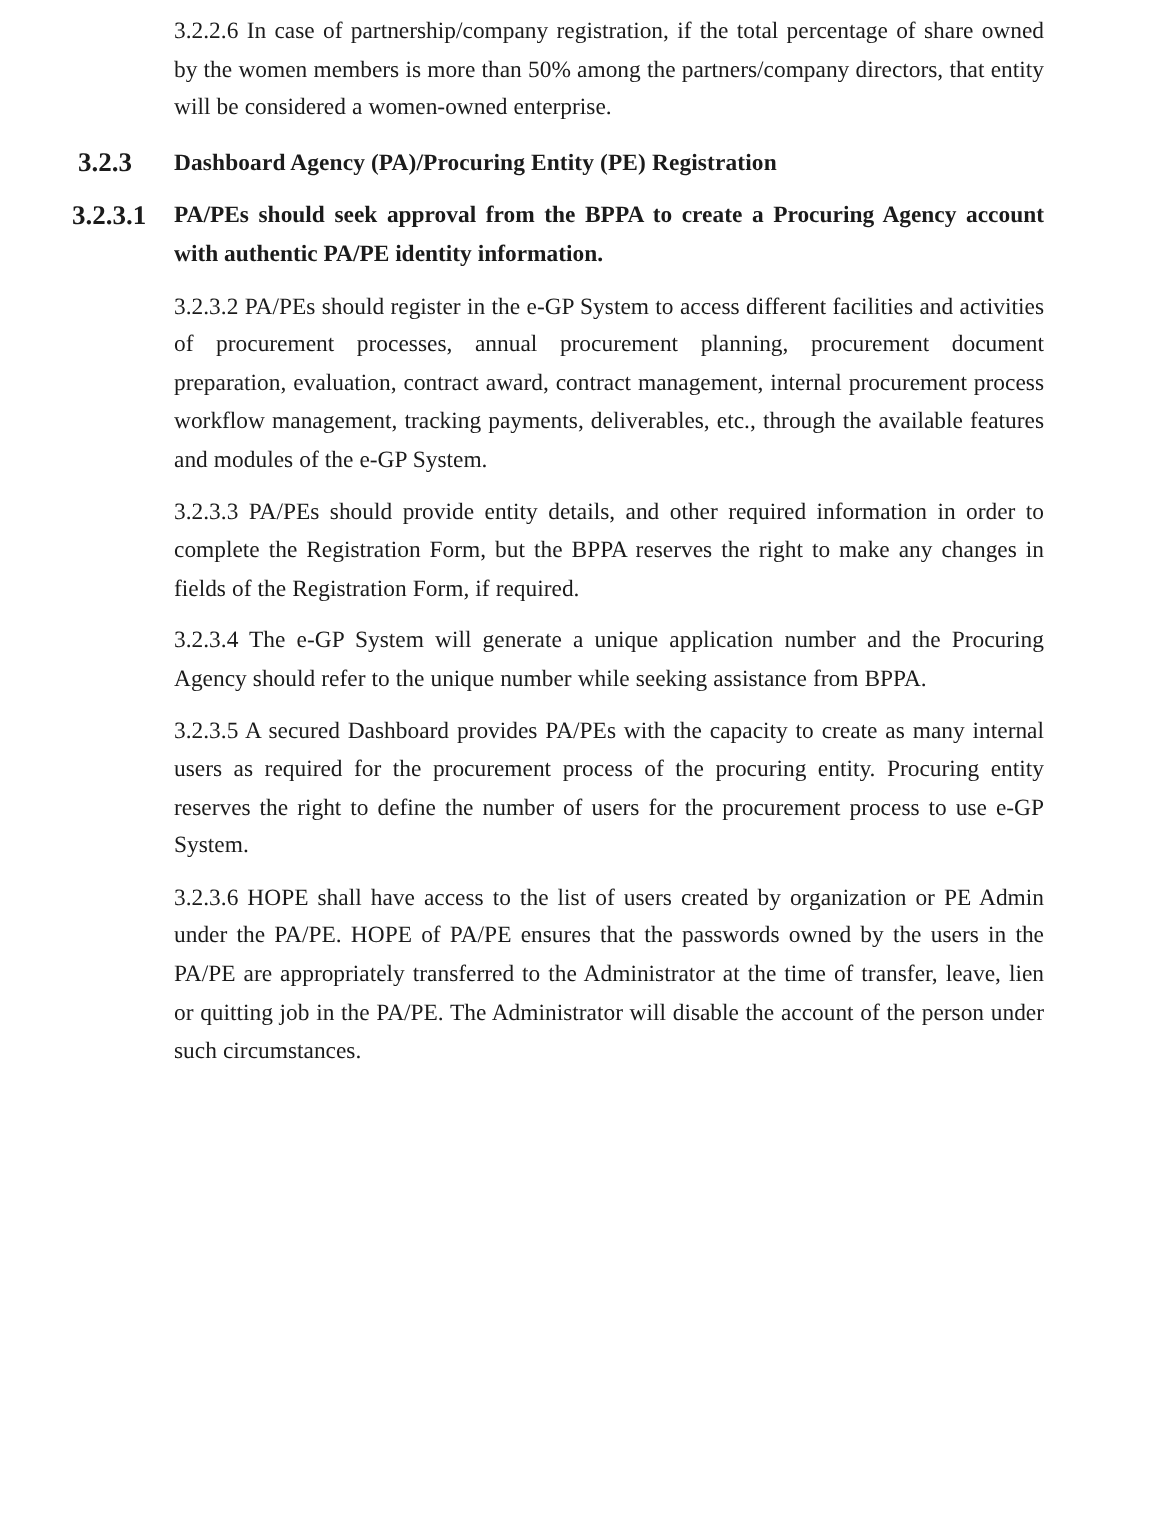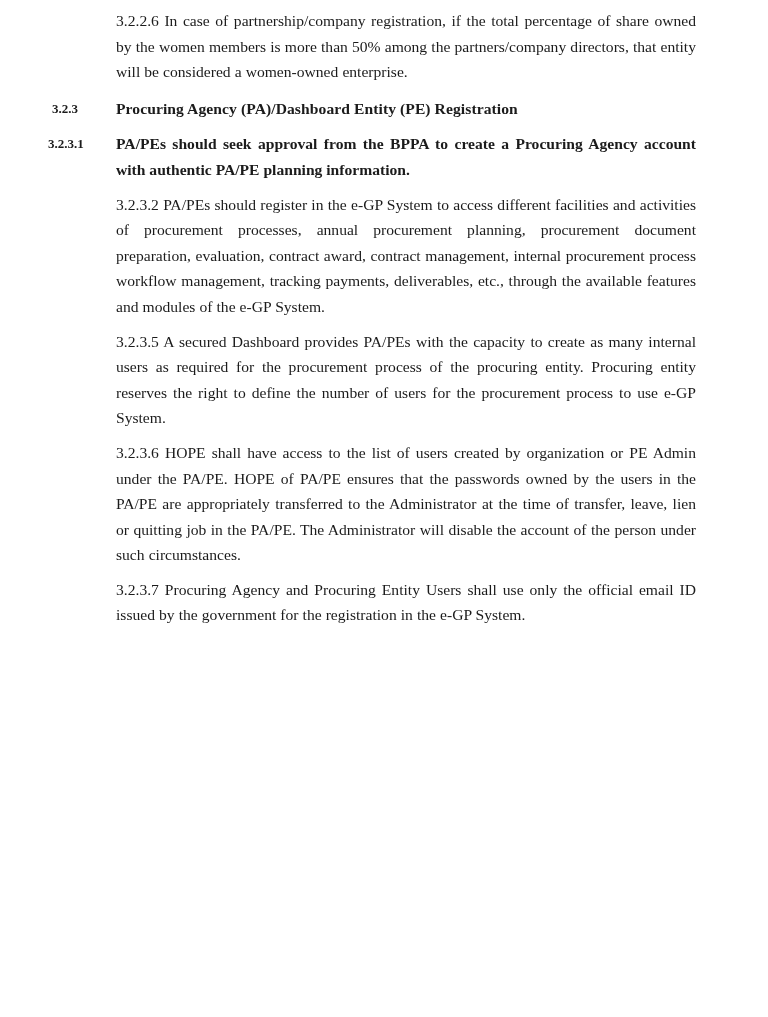--- a/index.html
+++ b/index.html
@@ -49,21 +49,21 @@
     font-size: 15.6px;
     line-height: 25.6px;
     font-weight: bold;
   }
   .hang .gutter {
     position: absolute;
     left: 0;
     top: 0;
     width: 64px;
     text-align: left;
-    font-size: 13px;
+    font-size: 18px;
     line-height: 25.6px;
     white-space: nowrap;
   }
 
   
   .heading {
     font-weight: bold;
     margin-top: 11px;
     margin-bottom: 10px;
     text-align: left;
@@ -81,31 +81,32 @@
 <body>
 
 <div class="page">
 
   <p class="para">3.2.2.6 In case of partnership/company registration, if the total percentage of share owned by the women members is more than 50% among the partners/company directors, that entity will be considered a women-owned enterprise.</p>
 
 
 
   <div class="hang heading">
     <span class="gutter">3.2.3</span>
-    <span class="htext">Procuring Agency (PA)/Dashboard Entity (PE) Registration</span>
+    <span class="htext">Dashboard Agency (PA)/Procuring Entity (PE) Registration</span>
   </div>
 
   <div class="hang">
     <span class="gutter">3.2.3.1</span>
-    <span>PA/PEs should seek approval from the BPPA to create a Procuring Agency account with authentic PA/PE planning information.</span>
+    <span>PA/PEs should seek approval from the BPPA to create a Procuring Agency account with authentic PA/PE identity information.</span>
   </div>
 
   <p class="para">3.2.3.2   PA/PEs should register in the e-GP System to access different facilities and activities of procurement processes, annual procurement planning, procurement document preparation, evaluation, contract award, contract management, internal procurement process workflow management, tracking payments, deliverables, etc., through the available features and modules of the e-GP System.</p>
 
+  <p class="para">3.2.3.3 PA/PEs should provide entity details, and other required information in order to complete the Registration Form, but the BPPA reserves the right to make any changes in fields of the Registration Form, if required.</p>
 
+  <p class="para">3.2.3.4 The e-GP System will generate a unique application number and the Procuring Agency should refer to the unique number while seeking assistance from BPPA.</p>
 
   <p class="para">3.2.3.5 A secured Dashboard provides PA/PEs with the capacity to create as many internal users as required for the procurement process of the procuring entity. Procuring entity reserves the right to define the number of users for the procurement process to use e-GP System.</p>
 
   <p class="para">3.2.3.6 HOPE shall have access to the list of users created by organization or PE Admin under the PA/PE. HOPE of PA/PE ensures that the passwords owned by the users in the PA/PE are appropriately transferred to the Administrator at the time of transfer, leave, lien or quitting job in the PA/PE. The Administrator will disable the account of the person under such circumstances.</p>
 
-  <p class="para">3.2.3.7 Procuring Agency and Procuring Entity Users shall use only the official email ID issued by the government for the registration in the e-GP System.</p>
 
 </div>
 
 </body></html>

